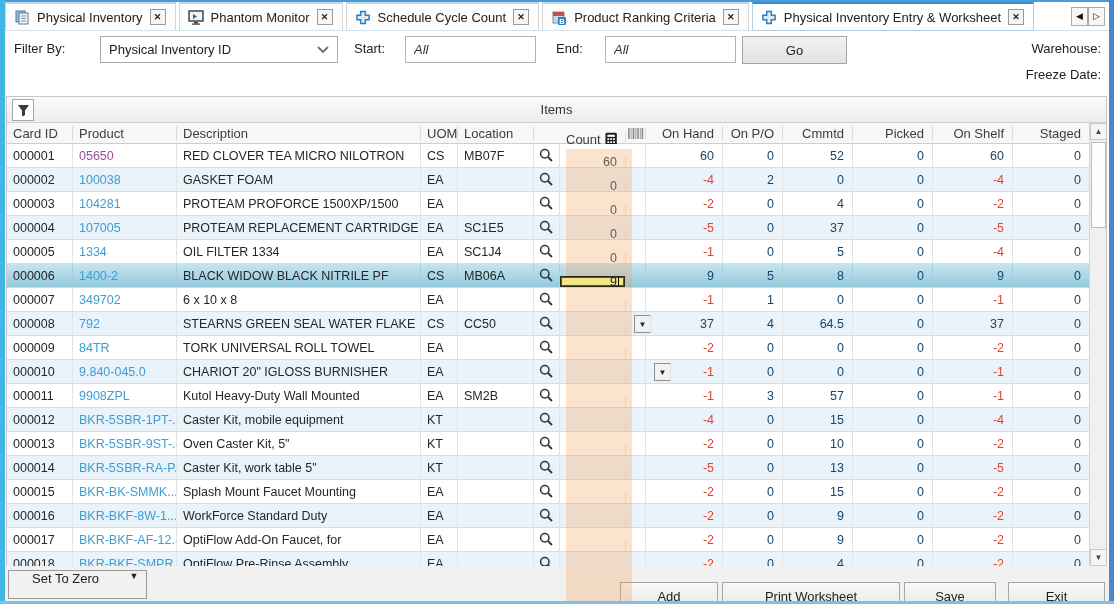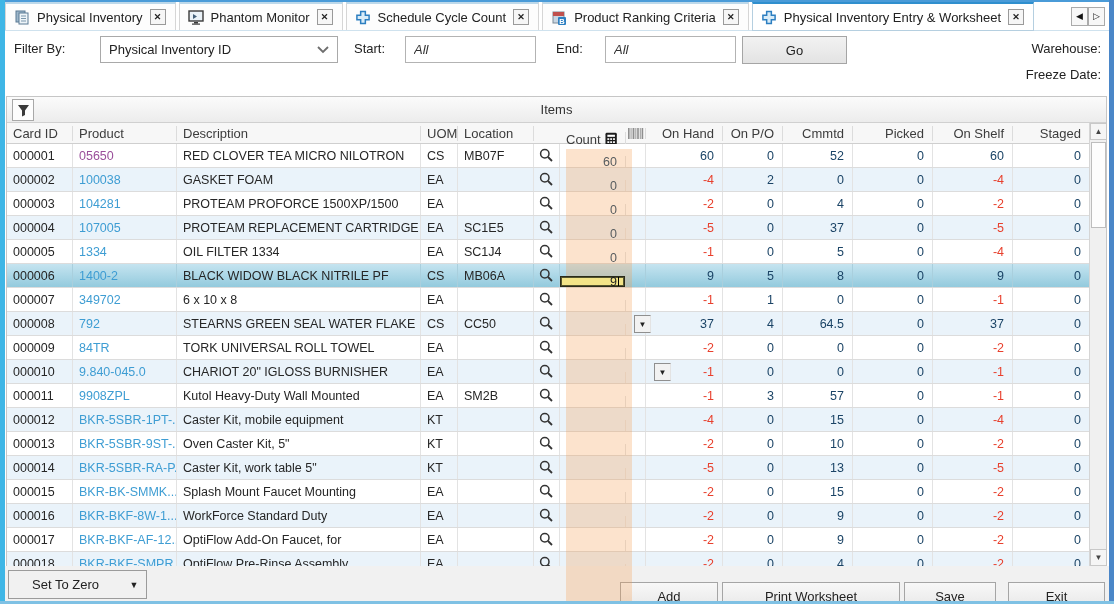--- a/index.html
+++ b/index.html
@@ -79,21 +79,21 @@
   .sbtn { position:absolute; left:0; width:17px; height:17px; background:#f5f5f5; border:1px solid #c8c8c8;
           display:flex; align-items:center; justify-content:center; font-size:8px; color:#444; }
   .sbtn.up{ top:0; } .sbtn.down{ bottom:0; }
   .sthumb { position:absolute; left:1px; top:19px; width:15px; height:86px; background:#fdfdfd; border:1px solid #bdbdbd; }
 
   
   .footer { position:absolute; left:5px; top:566px; width:1104px; height:35px; background:#f1f1f1; }
   .btn { position:absolute; top:16px; height:28px; background:linear-gradient(#f8f8f8,#e7e7e7); border:1px solid #a5a5a5;
          font-size:13px; color:#222; display:flex; align-items:center; justify-content:center; }
   .splitbtn { position:absolute; left:3px; top:4px; height:29px; width:139px; border:1px solid #9b9b9b; background:#f1f1f1;
-              display:flex; align-items:center; font-size:13px; color:#222; }
+              display:flex; align-items:flex-start; font-size:13px; color:#222; }
   .splitbtn .lab { flex:1; text-align:center; }
   .splitbtn .arrow { width:24px; text-align:center; font-size:9px; color:#222; }
   svg { display:block; }
 </style>
 </head>
 <body>
 
 <div class="window">
 
   <div class="tabbar">

